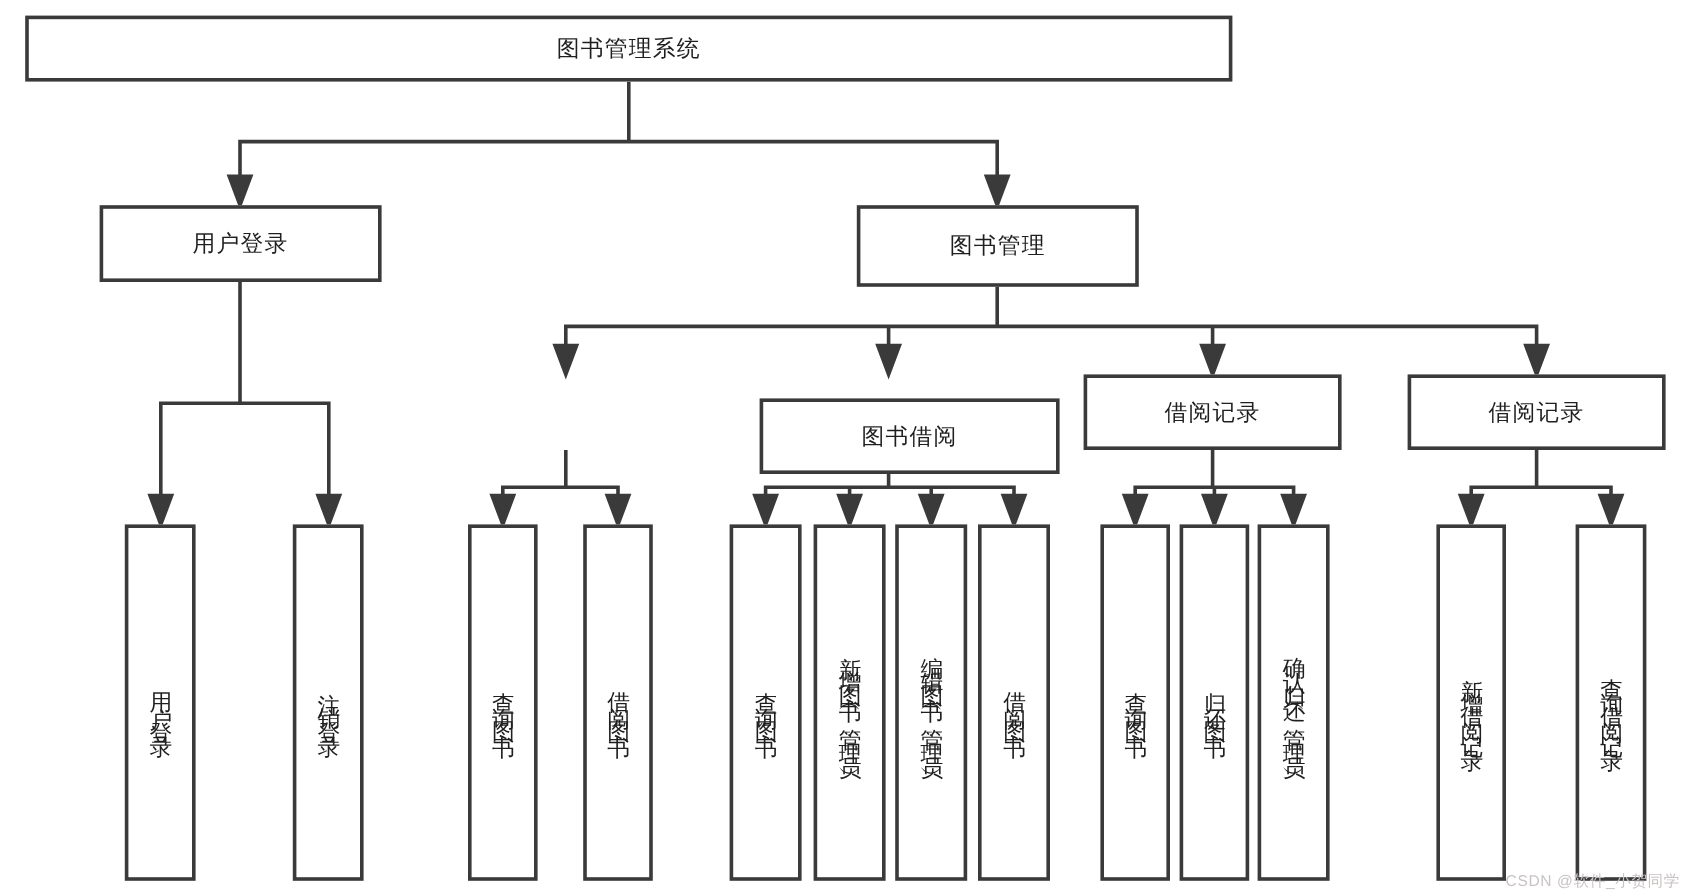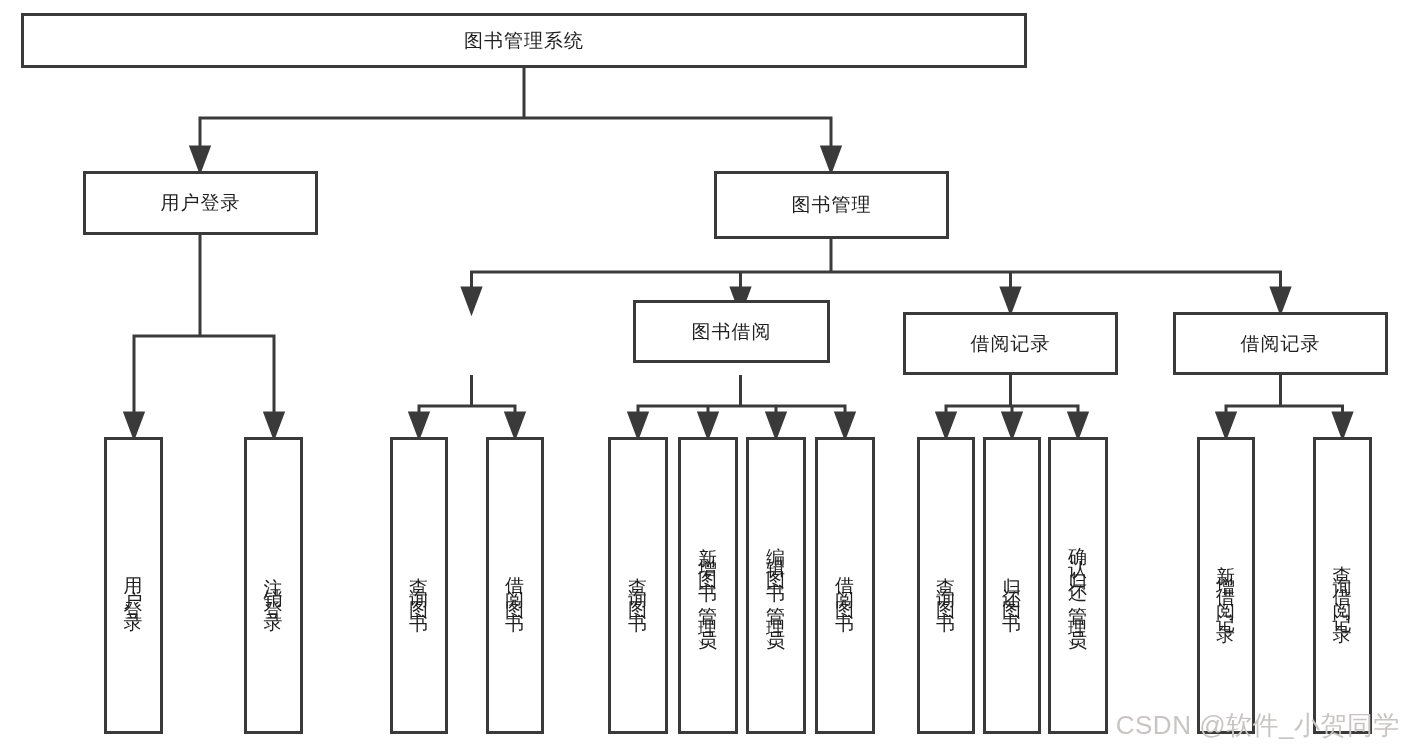--- a/index.html
+++ b/index.html
@@ -31,21 +31,21 @@
     writing-mode:vertical-rl;
     text-orientation:mixed;
     letter-spacing:12px;
     line-height:1;
     white-space:normal;
   }
   .watermark{
     position:absolute;
     right:5px;
     bottom:4px;
-    font-size:26px;
+    font-size:13px;
     color:#c9c4c4;
     letter-spacing:0.5px;
     z-index:5;
   }
 </style>
 </head>
 <body>
 
 <div id="canvas">
 
@@ -92,21 +92,21 @@
         <polygon points="1333.5,413 1351.5,413 1342.5,437"></polygon>
       </g>
     </g>
   </svg>
 
   <div class="box" style="left:21px;top:13px;width:1006px;height:55px">图书管理系统</div>
 
   <div class="box" style="left:83px;top:171px;width:235px;height:64px">用户登录</div>
   <div class="box" style="left:714px;top:171px;width:235px;height:68px">图书管理</div>
 
-  <div class="box" style="left:633px;top:300px;width:197px;height:63px">图书借阅</div>
+  <div class="box" style="left:633px;top:332px;width:250px;height:63px">图书借阅</div>
   <div class="box" style="left:903px;top:312px;width:215px;height:63px">借阅记录</div>
   <div class="box" style="left:1173px;top:312px;width:215px;height:63px">借阅记录</div>
 
   <div class="box v" style="left:104px;top:437px;width:59px;height:297px">用户登录</div>
   <div class="box v" style="left:244px;top:437px;width:59px;height:297px">注销登录</div>
 
   <div class="box v" style="left:390px;top:437px;width:58px;height:297px">查询图书</div>
   <div class="box v" style="left:486px;top:437px;width:58px;height:297px">借阅图书</div>
 
   <div class="box v" style="left:608px;top:437px;width:60px;height:297px">查询图书</div>

